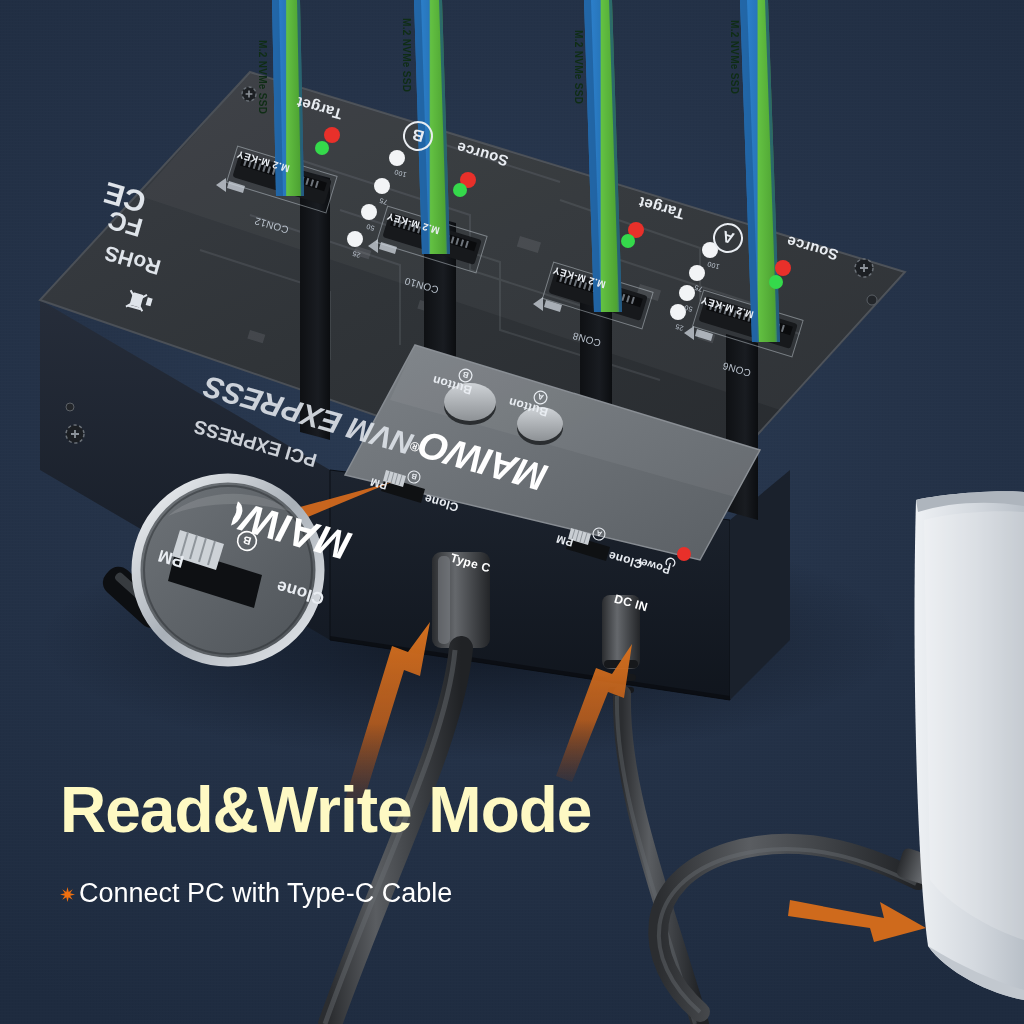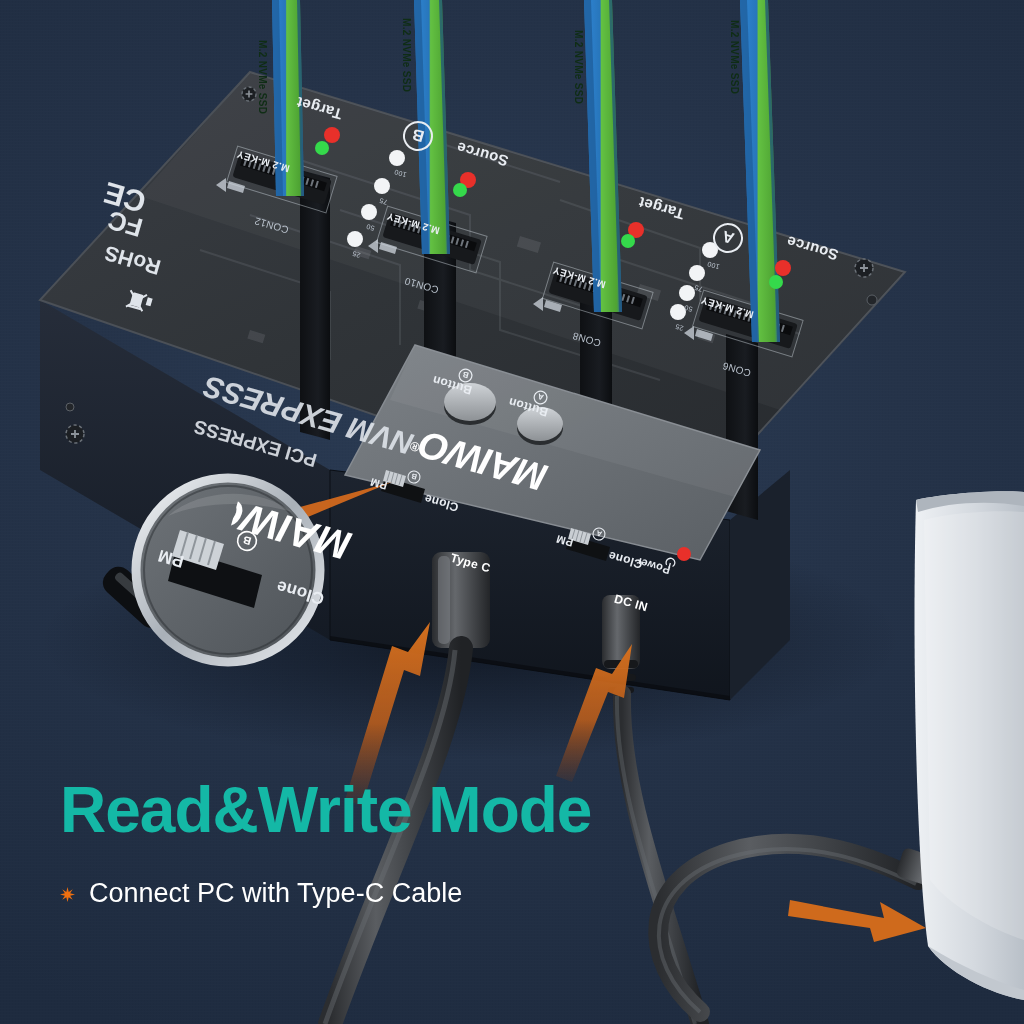--- a/index.html
+++ b/index.html
@@ -28,26 +28,26 @@
   .lbl{
     position:absolute;color:#e9edf2;font-size:9px;letter-spacing:.3px;
     white-space:nowrap;font-weight:600;
   }
   .lbl.dim{color:#b9c2cc;font-weight:400;}
   svg{display:block;}
 
   
   .copy{position:absolute;left:60px;top:778px;width:840px;}
   .headline{
-    color:#14b8a6;font-size:64px;font-weight:700;line-height:1.02;
+    color:#fef9c3;font-size:64px;font-weight:700;line-height:1.02;
     letter-spacing:-1px;margin:0;
   }
   .bullets{margin:30px 0 0 0;padding:0;list-style:none;}
   .bullets li{
-    display:flex;align-items:center;gap:14px;
+    display:flex;align-items:center;gap:4px;
     color:#ffffff;font-size:27px;line-height:1.55;font-weight:400;
     margin-bottom:8px;
   }
   .star{flex:0 0 auto;width:15px;height:15px;}
 
   
   .plate-text{position:absolute;color:#dfe4ea;white-space:nowrap;}
 </style>
 </head>
 <body>

